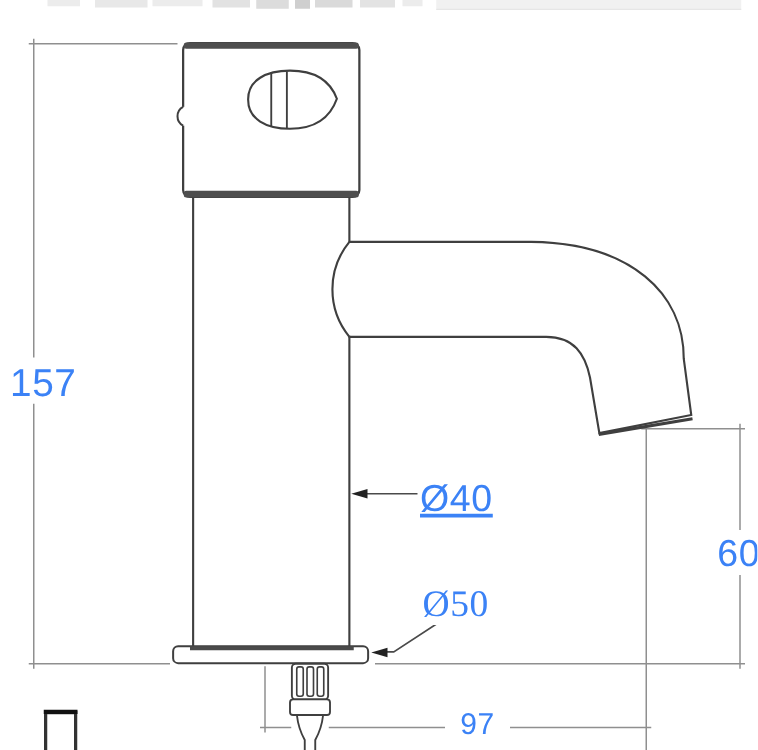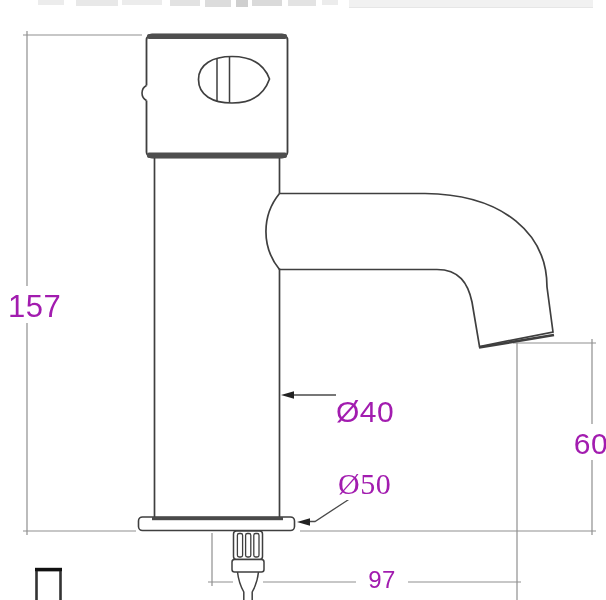--- a/index.html
+++ b/index.html
@@ -6,30 +6,30 @@
   .canvas{
     position:relative;
     width:606px;height:600px;
     background:#ffffff;
     overflow:hidden;
     font-family:"Liberation Sans", sans-serif;
   }
   .canvas svg{position:absolute;left:0;top:0;}
   .dim-label{
     position:absolute;
-    color:#a21caf;
+    color:#3b82f6;
     background:#ffffff;
     text-align:center;
     letter-spacing:0.5px;
     line-height:1.0;
     padding:1px 2px;
     white-space:nowrap;
   }
   .lbl-157{left:6px;top:290px;width:44px;font-size:31px;}
-  .lbl-d40{left:334px;top:396px;font-size:30px;}
+  .lbl-d40{left:334px;top:384px;font-size:30px;text-decoration:underline;}
   .lbl-d50{left:336px;top:468px;font-size:30px;font-family:Liberation Serif, serif;}
   .lbl-60{left:571px;top:428px;width:36px;font-size:30px;}
   .lbl-97{left:356px;top:567px;width:48px;font-size:24px;}
   
   .artifact{position:absolute;top:0;}
   .a-band{left:349px;width:244px;height:7px;background:#f1f1f1;border-bottom:1px solid #e6e6e6;}
   .a1{left:38px;width:26px;height:5px;background:#ececec;}
   .a2{left:76px;width:42px;height:6px;background:#e8e8e8;}
   .a3{left:122px;width:40px;height:5px;background:#ececec;}
   .a4{left:170px;width:30px;height:6px;background:#e2e2e2;}

